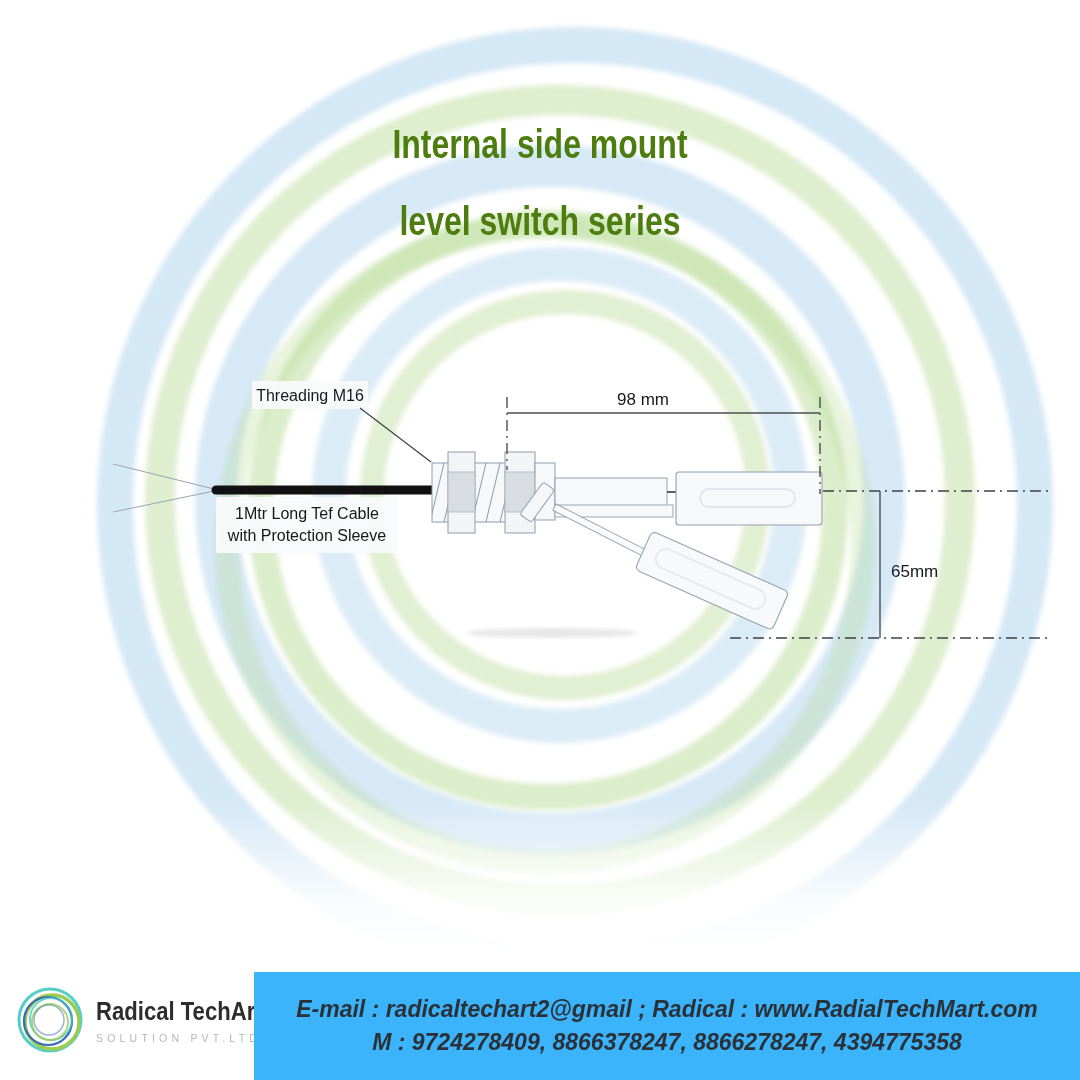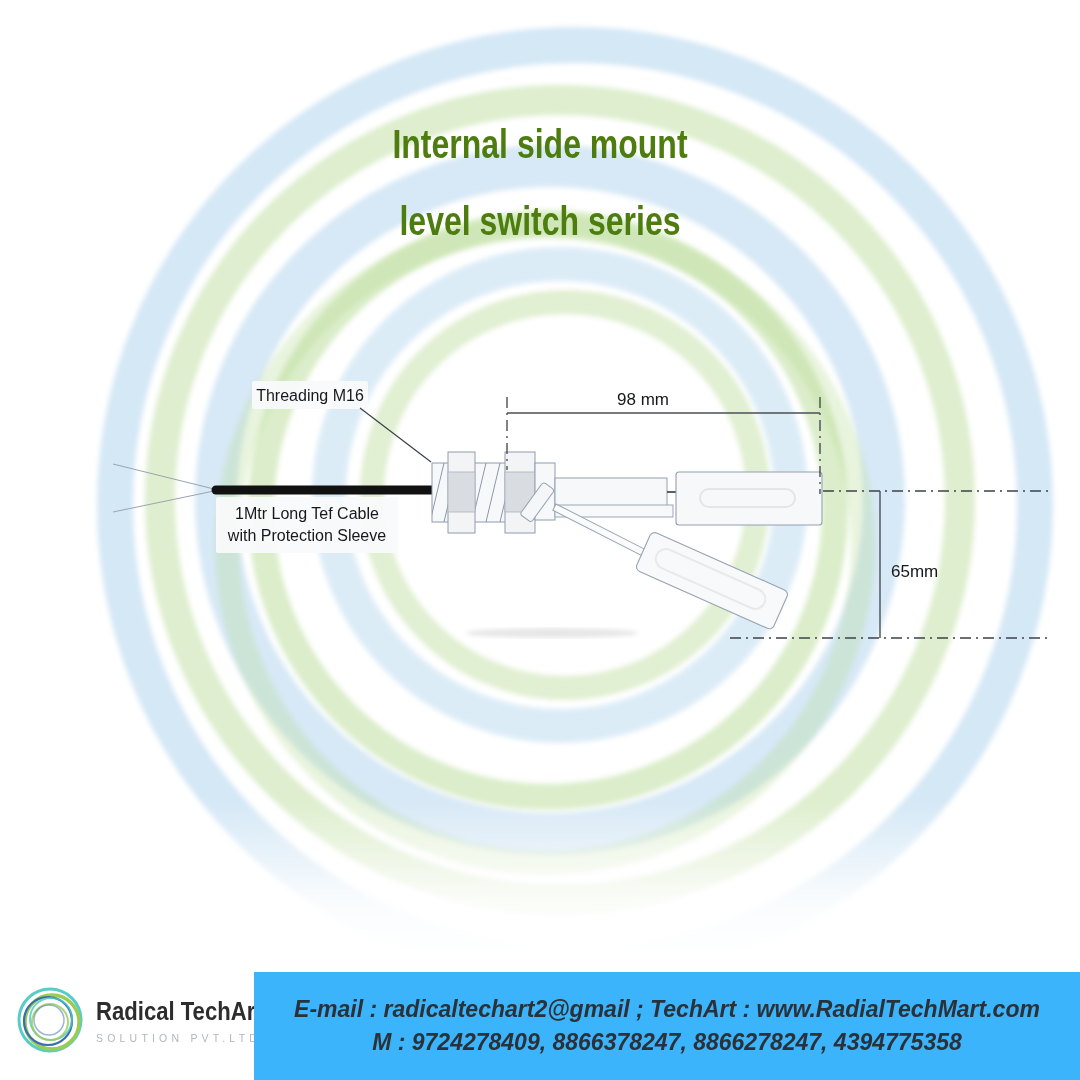--- a/index.html
+++ b/index.html
@@ -163,18 +163,18 @@
         <circle cx="37" cy="37" r="21" stroke="#46c8c2" stroke-width="2" fill="none" opacity="0.8"></circle>
         <circle cx="36" cy="40" r="18" stroke="#9ccb52" stroke-width="2" fill="none" opacity="0.8"></circle>
         <circle cx="35" cy="38" r="15" stroke="#3a6cb3" stroke-width="1.5" fill="none" opacity="0.5"></circle>
       </svg>
       <div class="logo-text">
         <div class="logo-name">Radical TechArt</div>
         <div class="logo-sub">SOLUTION PVT.LTD.</div>
       </div>
     </div>
     <div class="contact-bar">
-      <div class="contact-line">E-mail : radicaltechart2@gmail ; TechArt : www.RadialTechMart.com</div>
+      <div class="contact-line">E-mail : radicaltechart2@gmail ; Radical : www.RadialTechMart.com</div>
       <div class="contact-line">M : 9724278409, 8866378247, 8866278247, 4394775358</div>
     </div>
   </div>
 
 </div>
 
 </body></html>

